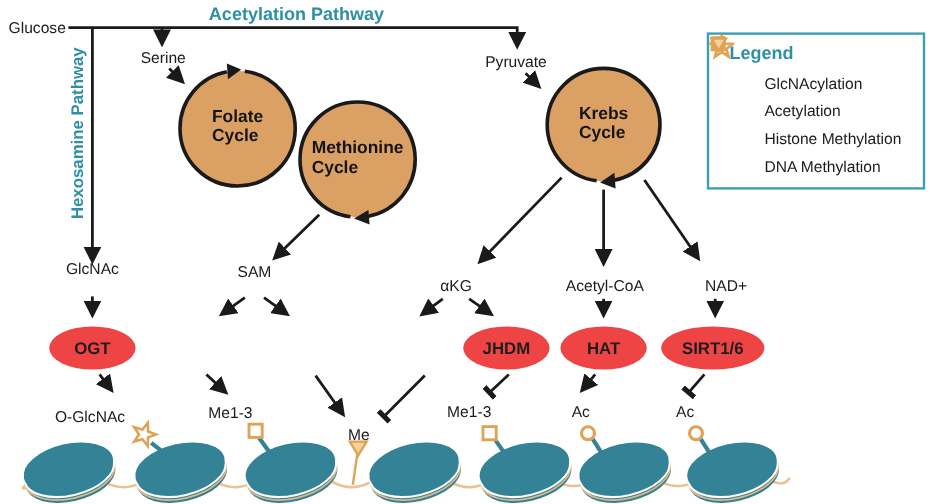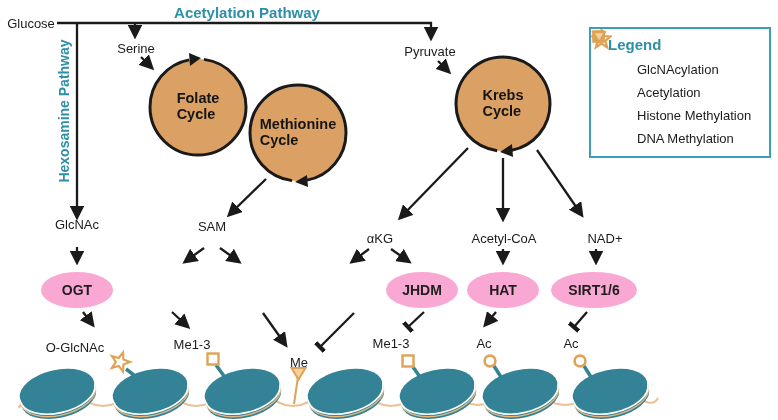--- a/index.html
+++ b/index.html
@@ -10,21 +10,21 @@
   svg{position:absolute;left:0;top:0;}
   .lbl{
     position:absolute;transform:translate(-50%,-50%);
     font-size:13px;color:#1b1b1b;white-space:nowrap;z-index:3;
   }
   .pathway-title{font-weight:bold;font-size:15px;color:#2E8FA6;}
   .vertical{transform:translate(-50%,-50%) rotate(-90deg);font-weight:bold;font-size:14px;color:#2E8FA6;}
   .cycle-label{font-weight:bold;font-size:14.5px;line-height:1.12;color:#141414;}
   .enzyme{
     position:absolute;transform:translate(-50%,-50%);
-    width:72px;height:36px;background:#f9a8d4;border-radius:50%;
+    width:72px;height:36px;background:#ef4444;border-radius:50%;
     display:flex;align-items:center;justify-content:center;
     font-weight:bold;font-size:14px;color:#1e1e1e;z-index:3;
   }
   .enzyme.wide{width:86px;}
   .legend{
     position:absolute;left:589px;top:27px;width:182px;height:131px;
     border:2px solid #3C9FB3;background:#fff;box-sizing:border-box;
     padding:7px 0 0 17px;z-index:4;
   }
   .legend-title{font-weight:bold;font-size:15px;color:#2E8FA6;margin-bottom:5px;}

